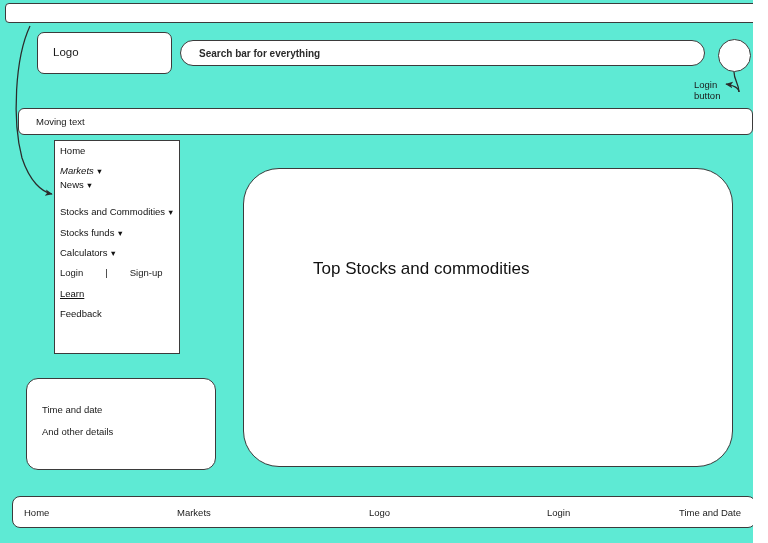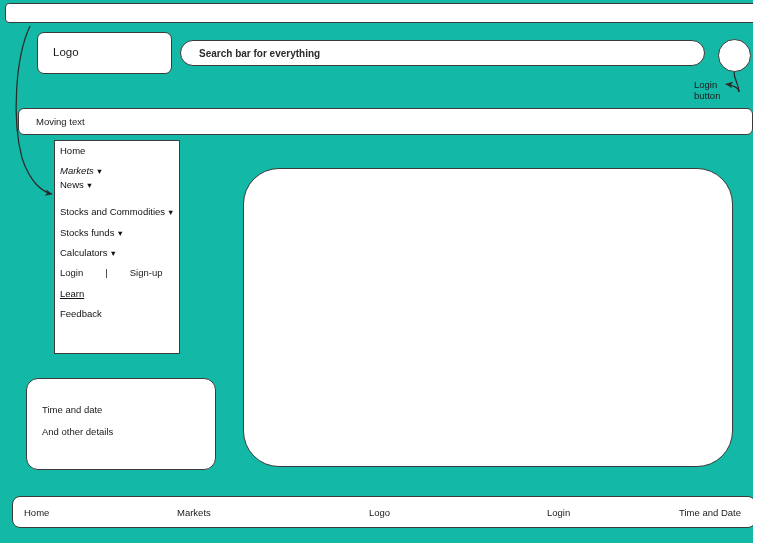--- a/index.html
+++ b/index.html
@@ -9,21 +9,21 @@
   }
   body {
     font-family: "Liberation Sans", sans-serif;
     color: #1a1a1a;
   }
   #wireframe {
     position: relative;
     width: 753px;
     height: 543px;
     overflow: hidden;
-    background: #14b8a6;
+    background: #5eead4;
   }
   .box {
     position: absolute;
     box-sizing: border-box;
     border: 1.3px solid #3b3b3b;
     background: #ffffff;
   }
   .label {
     position: absolute;
     font-size: 10.5px;
@@ -208,20 +208,21 @@
       <div class="nav-item" style="top: 179px;"><span>News</span><span class="caret">▼</span></div>
       <div class="nav-item" style="top: 206.2px;"><span>Stocks and Commodities</span><span class="caret">▼</span></div>
       <div class="nav-item" style="top: 226.6px;"><span>Stocks funds</span><span class="caret">▼</span></div>
       <div class="nav-item" style="top: 247px;"><span>Calculators</span><span class="caret">▼</span></div>
       <div id="nav-login-row" style="top: 267.4px;"><span>Login</span><span class="sep">|</span><span>Sign-up</span></div>
       <div class="nav-item" style="top: 288px; text-decoration: underline;"><span>Learn</span></div>
       <div class="nav-item" style="top: 308.2px;"><span>Feedback</span></div>
     </div>
 
   <div class="box" id="main-panel"></div>
+  <div class="label" id="main-panel-title">Top Stocks and commodities</div>
 
   <div class="box" id="time-box"></div>
   <div class="label" id="time-line-1">Time and date</div>
   <div class="label" id="time-line-2">And other details</div>
 
   <div class="box" id="footer-bar"></div>
   <div id="footer-items">
       <div class="footer-item" style="left: 24px;">Home</div>
       <div class="footer-item" style="left: 177px;">Markets</div>
       <div class="footer-item" style="left: 369px;">Logo</div>

